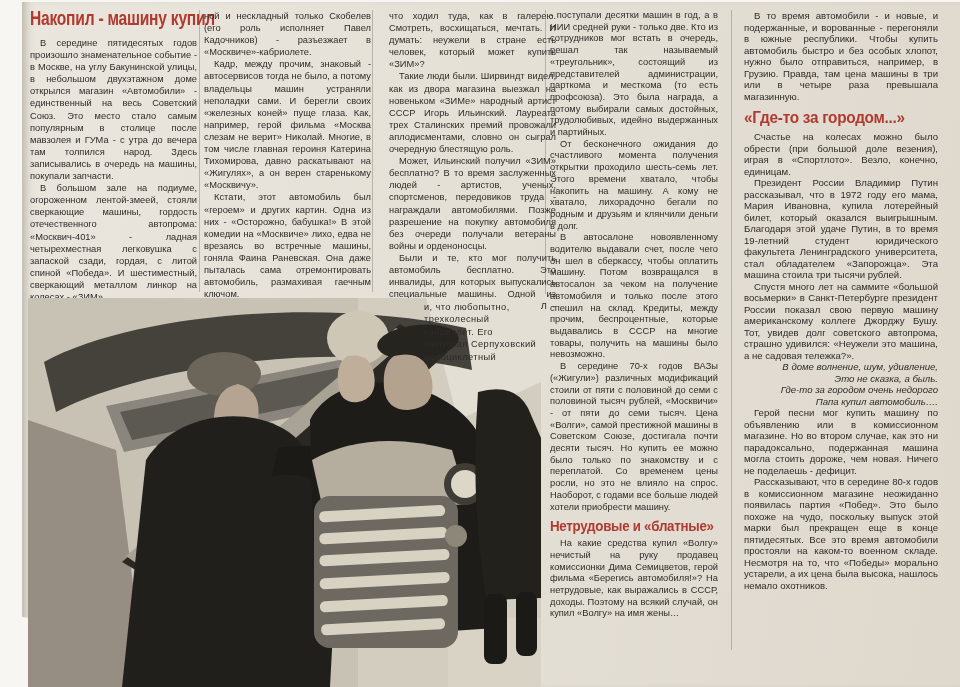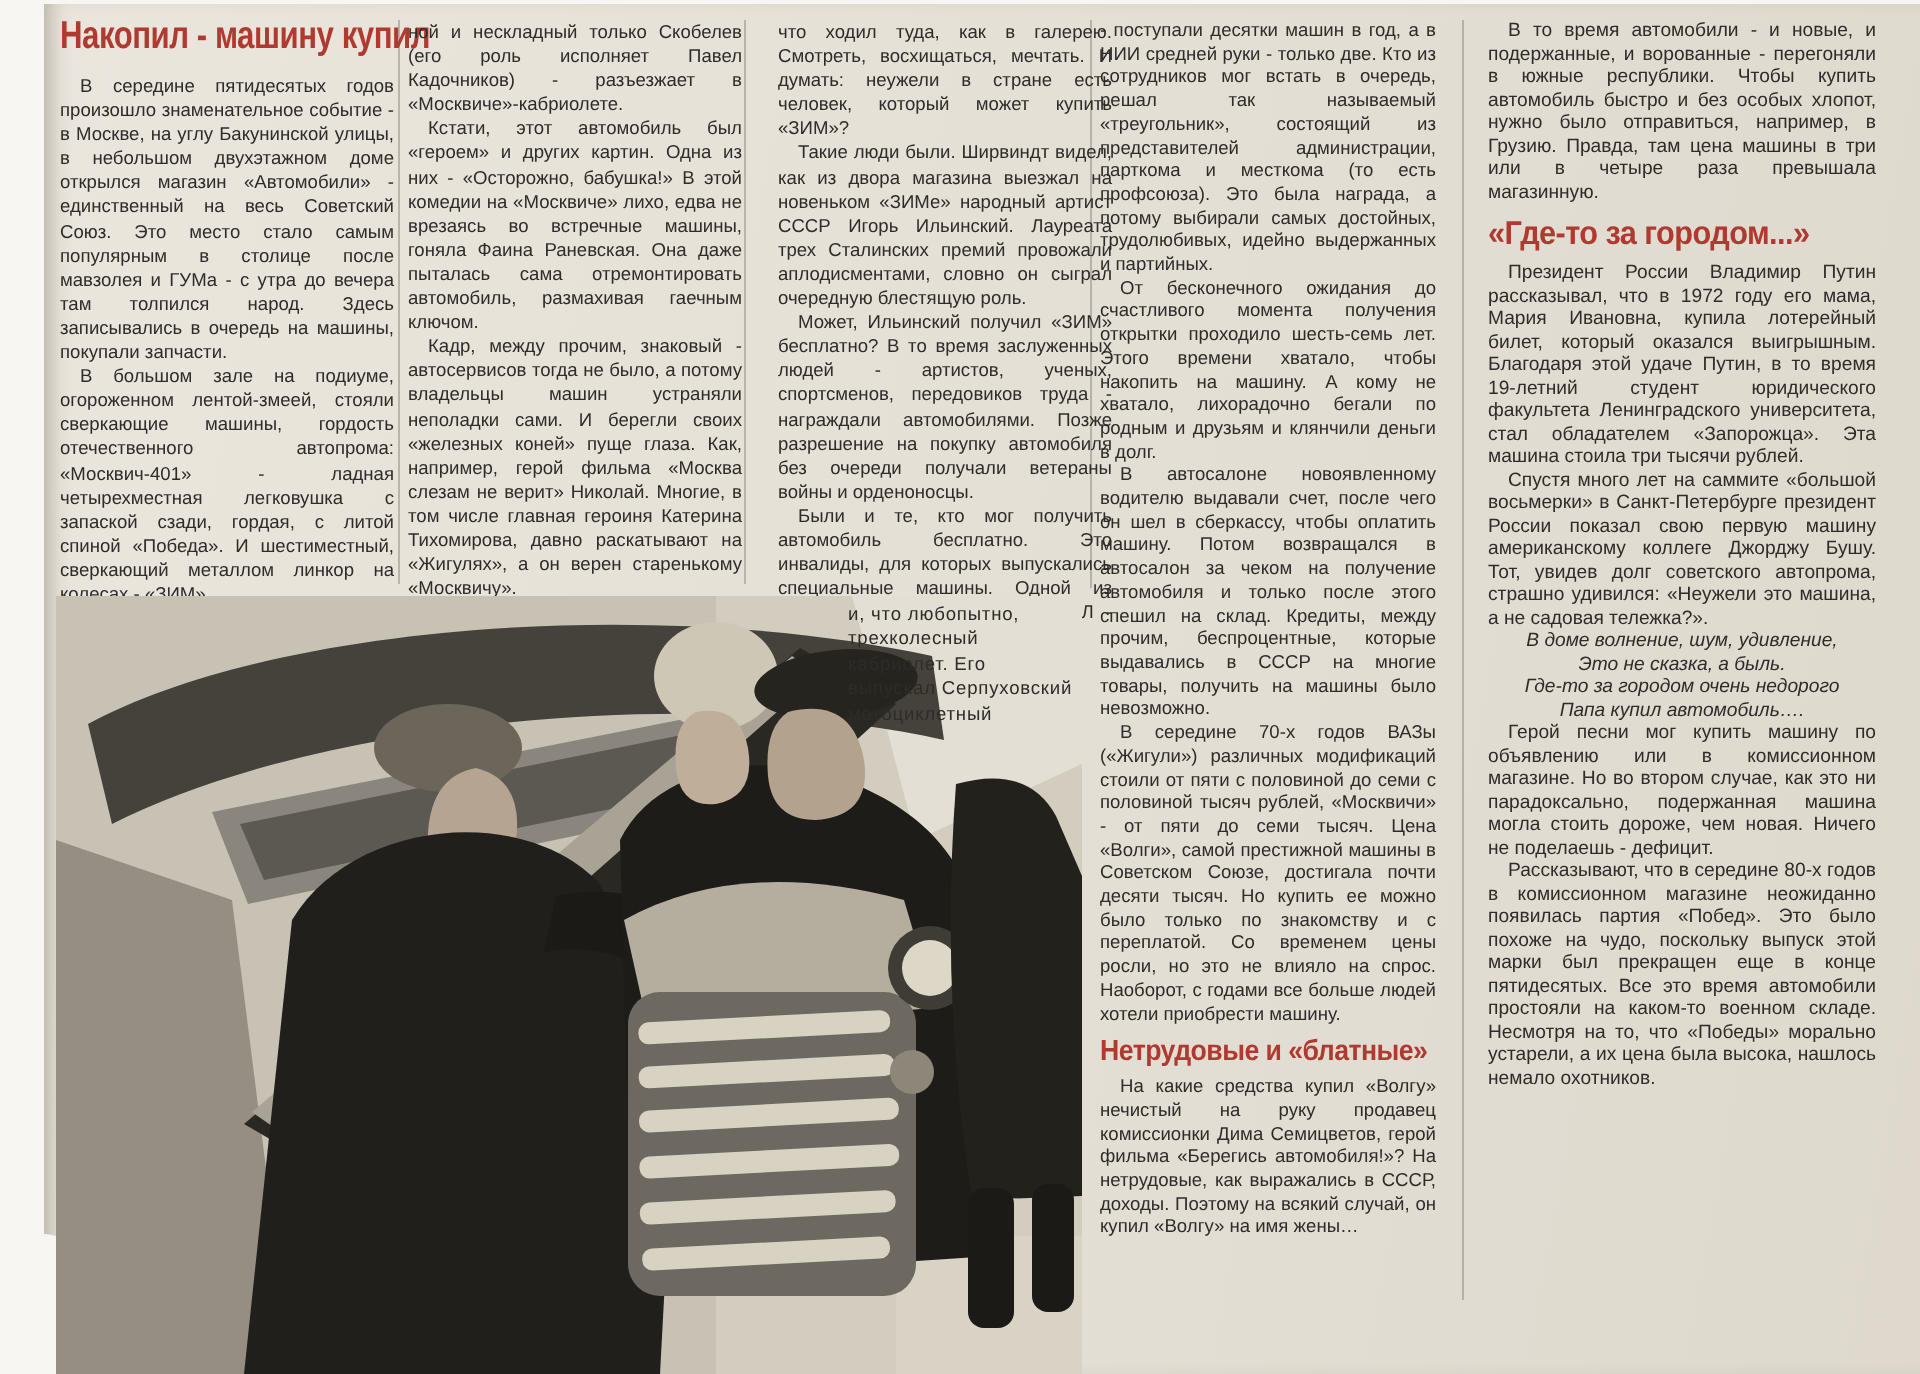--- a/index.html
+++ b/index.html
@@ -35,21 +35,21 @@
     color:#b03a2f;font-weight:bold;font-size:19.5px;line-height:24px;
     white-space:nowrap;transform:scaleX(0.80);transform-origin:0 0;
     margin:0 0 7px 0;letter-spacing:-0.3px;
   }
   .subhead{
     color:#b03a2f;font-weight:bold;white-space:nowrap;
     transform-origin:0 50%;margin:4px 0 3px 0;
   }
   #col4 .subhead{font-size:14.5px;line-height:18px;transform:scaleX(0.92);letter-spacing:-0.3px;}
   #col5 .subhead{font-size:16.5px;line-height:22px;transform:scaleX(0.93);letter-spacing:-0.3px;}
-  .verse p{font-style:italic;text-indent:0;text-align:center;margin:0;}
+  .verse p{font-style:italic;text-indent:0;text-align:right;margin:0;}
   .rule{position:absolute;width:1px;background:rgba(70,62,50,.28);z-index:1;}
   #rule1{left:199px;top:10px;height:282px;}
   #rule2{left:372px;top:10px;height:282px;}
   #rule3{left:545px;top:10px;height:284px;}
   #rule4{left:731px;top:10px;height:640px;}
   .photo{
     position:absolute;left:28px;top:298px;width:513px;height:389px;z-index:2;
   }
   .wrapfrag{
     position:absolute;left:424px;top:301px;width:114px;z-index:3;
@@ -69,22 +69,22 @@
 
 <div class="col" id="col1">
   <h1 class="headline">Накопил - машину купил</h1>
   <p>В середине пятидесятых годов произошло знаменательное событие - в Москве, на углу Бакунинской улицы, в небольшом двухэтажном доме открылся магазин «Автомобили» - единственный на весь Советский Союз. Это место стало самым популярным в столице после мавзолея и ГУМа - с утра до вечера там толпился народ. Здесь записывались в очередь на машины, покупали запчасти.</p>
   <p>В большом зале на подиуме, огороженном лентой-змеей, стояли сверкающие машины, гордость отечественного автопрома: «Москвич-401» - ладная четырехместная легковушка с запаской сзади, гордая, с литой спиной «Победа». И шестиместный, сверкающий металлом линкор на колесах - «ЗИМ».</p>
   <p>На «Москвич» (цена - восемь тысяч рублей) и «Победу» (16 тысяч)</p>
 </div>
 
 <div class="col" id="col2">
   <p class="cont">ной и нескладный только Скобелев (его роль исполняет Павел Кадочников) - разъезжает в «Москвиче»-кабриолете.</p>
+  <p>Кадр, между прочим, знаковый - автосервисов тогда не было, а потому владельцы машин устраняли неполадки сами. И берегли своих «железных коней» пуще глаза. Как, например, герой фильма «Москва слезам не верит» Николай. Многие, в том числе главная героиня Катерина Тихомирова, давно раскатывают на «Жигулях», а он верен старенькому «Москвичу».</p>
   <p>Кстати, этот автомобиль был «героем» и других картин. Одна из них - «Осторожно, бабушка!» В этой комедии на «Москвиче» лихо, едва не врезаясь во встречные машины, гоняла Фаина Раневская. Она даже пыталась сама отремонтировать автомобиль, размахивая гаечным ключом.</p>
-  <p>Кадр, между прочим, знаковый - автосервисов тогда не было, а потому владельцы машин устраняли неполадки сами. И берегли своих «железных коней» пуще глаза. Как, например, герой фильма «Москва слезам не верит» Николай. Многие, в том числе главная героиня Катерина Тихомирова, давно раскатывают на «Жигулях», а он верен старенькому «Москвичу».</p>
   <p>Между прочим,</p>
 </div>
 
 <div class="col" id="col3">
   <p class="cont">что ходил туда, как в галерею. Смотреть, восхищаться, мечтать. И думать: неужели в стране есть человек, который может купить «ЗИМ»?</p>
   <p>Такие люди были. Ширвиндт видел, как из двора магазина выезжал на новеньком «ЗИМе» народный артист СССР Игорь Ильинский. Лауреата трех Сталинских премий провожали аплодисментами, словно он сыграл очередную блестящую роль.</p>
   <p>Может, Ильинский получил «ЗИМ» бесплатно? В то время заслуженных людей - артистов, ученых, спортсменов, передовиков труда - награждали автомобилями. Позже разрешение на покупку автомобиля без очереди получали ветераны войны и орденоносцы.</p>
   <p>Были и те, кто мог получить автомобиль бесплатно. Это инвалиды, для которых выпускались специальные машины. Одной из марок инвалидных авто был С1Л - двухместный</p>
 </div>
 
@@ -95,20 +95,21 @@
   <p>От бесконечного ожидания до счастливого момента получения открытки проходило шесть-семь лет. Этого времени хватало, чтобы накопить на машину. А кому не хватало, лихорадочно бегали по родным и друзьям и клянчили деньги в долг.</p>
   <p>В автосалоне новоявленному водителю выдавали счет, после чего он шел в сберкассу, чтобы оплатить машину. Потом возвращался в автосалон за чеком на получение автомобиля и только после этого спешил на склад. Кредиты, между прочим, беспроцентные, которые выдавались в СССР на многие товары, получить на машины было невозможно.</p>
   <p>В середине 70-х годов ВАЗы («Жигули») различных модификаций стоили от пяти с половиной до семи с половиной тысяч рублей, «Москвичи» - от пяти до семи тысяч. Цена «Волги», самой престижной машины в Советском Союзе, достигала почти десяти тысяч. Но купить ее можно было только по знакомству и с переплатой. Со временем цены росли, но это не влияло на спрос. Наоборот, с годами все больше людей хотели приобрести машину.</p>
   <h2 class="subhead">Нетрудовые и «блатные»</h2>
   <p>На какие средства купил «Волгу» нечистый на руку продавец комиссионки Дима Семицветов, герой фильма «Берегись автомобиля!»? На нетрудовые, как выражались в СССР, доходы. Поэтому на всякий случай, он купил «Волгу» на имя жены…</p>
 </div>
 
 <div class="col" id="col5">
   <p>В то время автомобили - и новые, и подержанные, и ворованные - перегоняли в южные республики. Чтобы купить автомобиль быстро и без особых хлопот, нужно было отправиться, например, в Грузию. Правда, там цена машины в три или в четыре раза превышала магазинную.</p>
   <h2 class="subhead">«Где-то за городом...»</h2>
+  <p>Счастье на колесах можно было обрести (при большой доле везения), играя в «Спортлото». Везло, конечно, единицам.</p>
   <p>Президент России Владимир Путин рассказывал, что в 1972 году его мама, Мария Ивановна, купила лотерейный билет, который оказался выигрышным. Благодаря этой удаче Путин, в то время 19-летний студент юридического факультета Ленинградского университета, стал обладателем «Запорожца». Эта машина стоила три тысячи рублей.</p>
   <p>Спустя много лет на саммите «большой восьмерки» в Санкт-Петербурге президент России показал свою первую машину американскому коллеге Джорджу Бушу. Тот, увидев долг советского автопрома, страшно удивился: «Неужели это машина, а не садовая тележка?».</p>
   <div class="verse">
     <p>В доме волнение, шум, удивление,</p>
     <p>Это не сказка, а быль.</p>
     <p>Где-то за городом очень недорого</p>
     <p>Папа купил автомобиль….</p>
   </div>
   <p>Герой песни мог купить машину по объявлению или в комиссионном магазине. Но во втором случае, как это ни парадоксально, подержанная машина могла стоить дороже, чем новая. Ничего не поделаешь - дефицит.</p>
   <p>Рассказывают, что в середине 80-х годов в комиссионном магазине неожиданно появилась партия «Побед». Это было похоже на чудо, поскольку выпуск этой марки был прекращен еще в конце пятидесятых. Все это время автомобили простояли на каком-то военном складе. Несмотря на то, что «Победы» морально устарели, а их цена была высока, нашлось немало охотников.</p>

